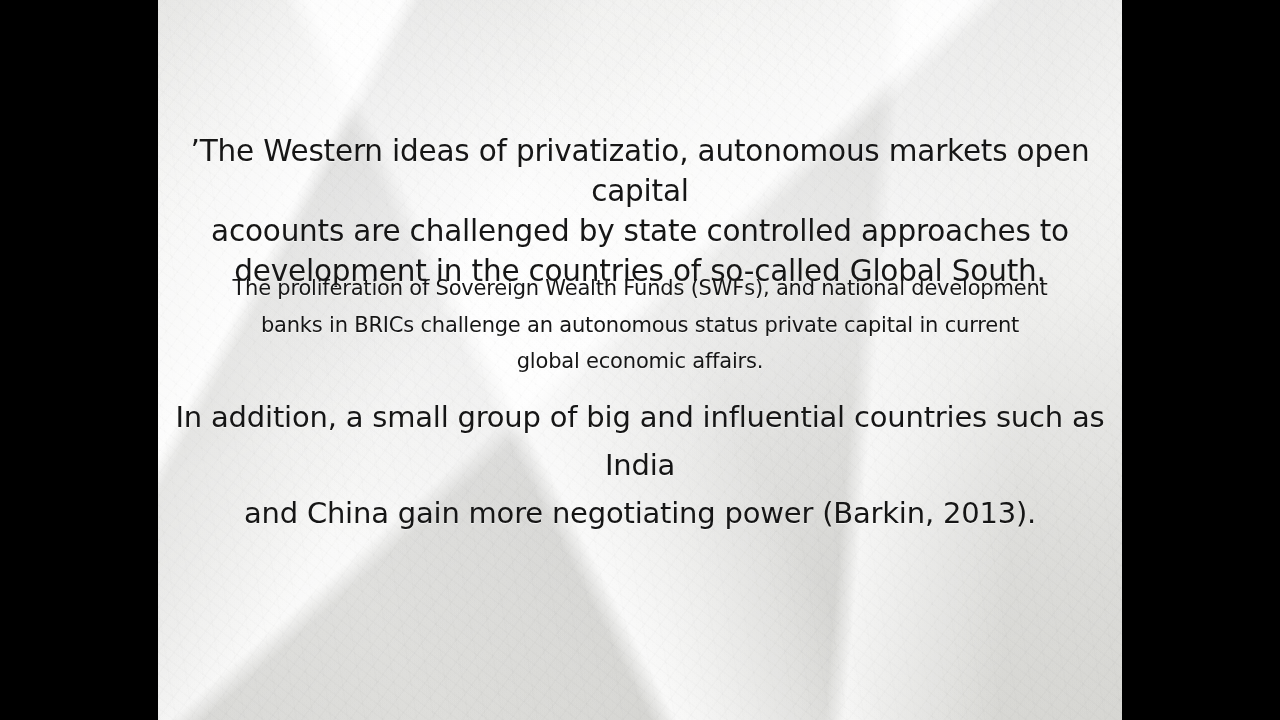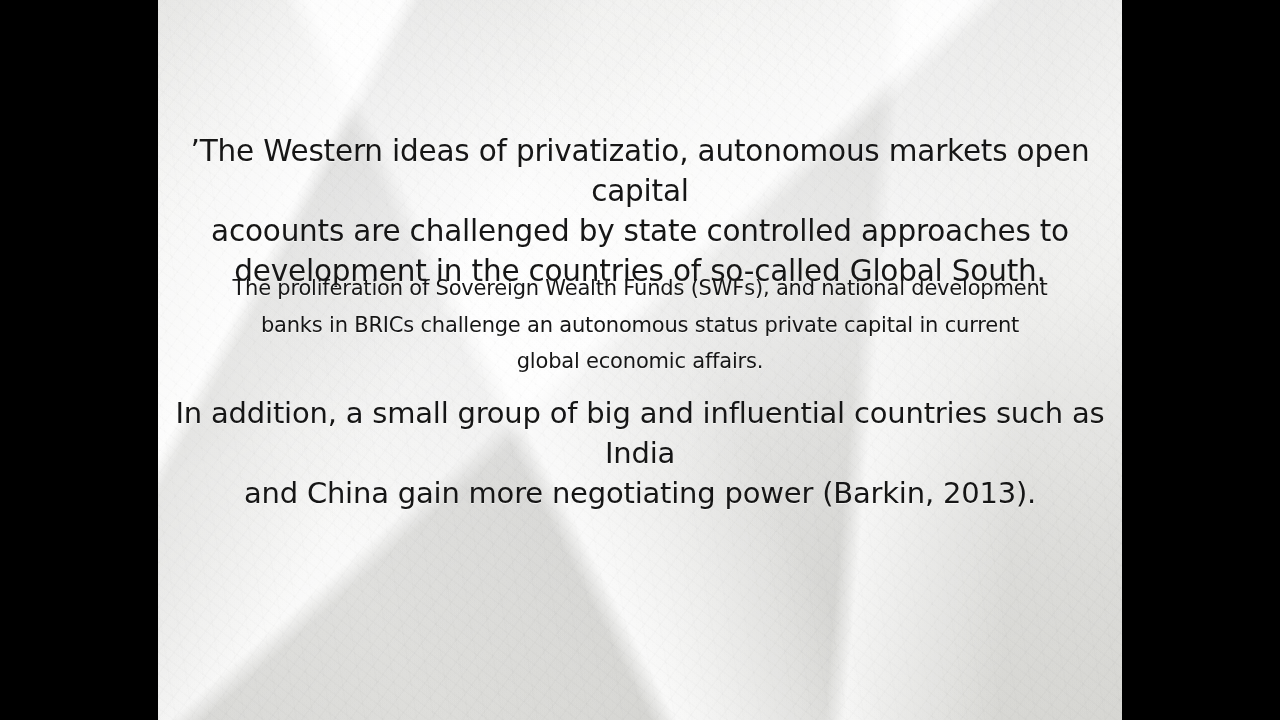--- a/index.html
+++ b/index.html
@@ -85,21 +85,21 @@
     line-height: 40px;
     color: #161616;
     font-weight: 400;
     letter-spacing: -0.2px;
     text-shadow: 0 1px 0 rgba(255,255,255,0.55);
     white-space: pre-line;
   }
 
   #para-1 { top: 131px; }
   #para-2 { top: 270px; font-size: 21px; line-height: 36.5px; }
-  #para-3 { top: 393px; font-size: 29px; line-height: 40px; }
+  #para-3 { top: 393px; font-size: 29px; line-height: 48px; }
 </style>
 </head>
 <body>
 
 <div class="stage">
 
   <div class="pillar left"></div>
   <div class="pillar right"></div>
 
   <div class="slide">

